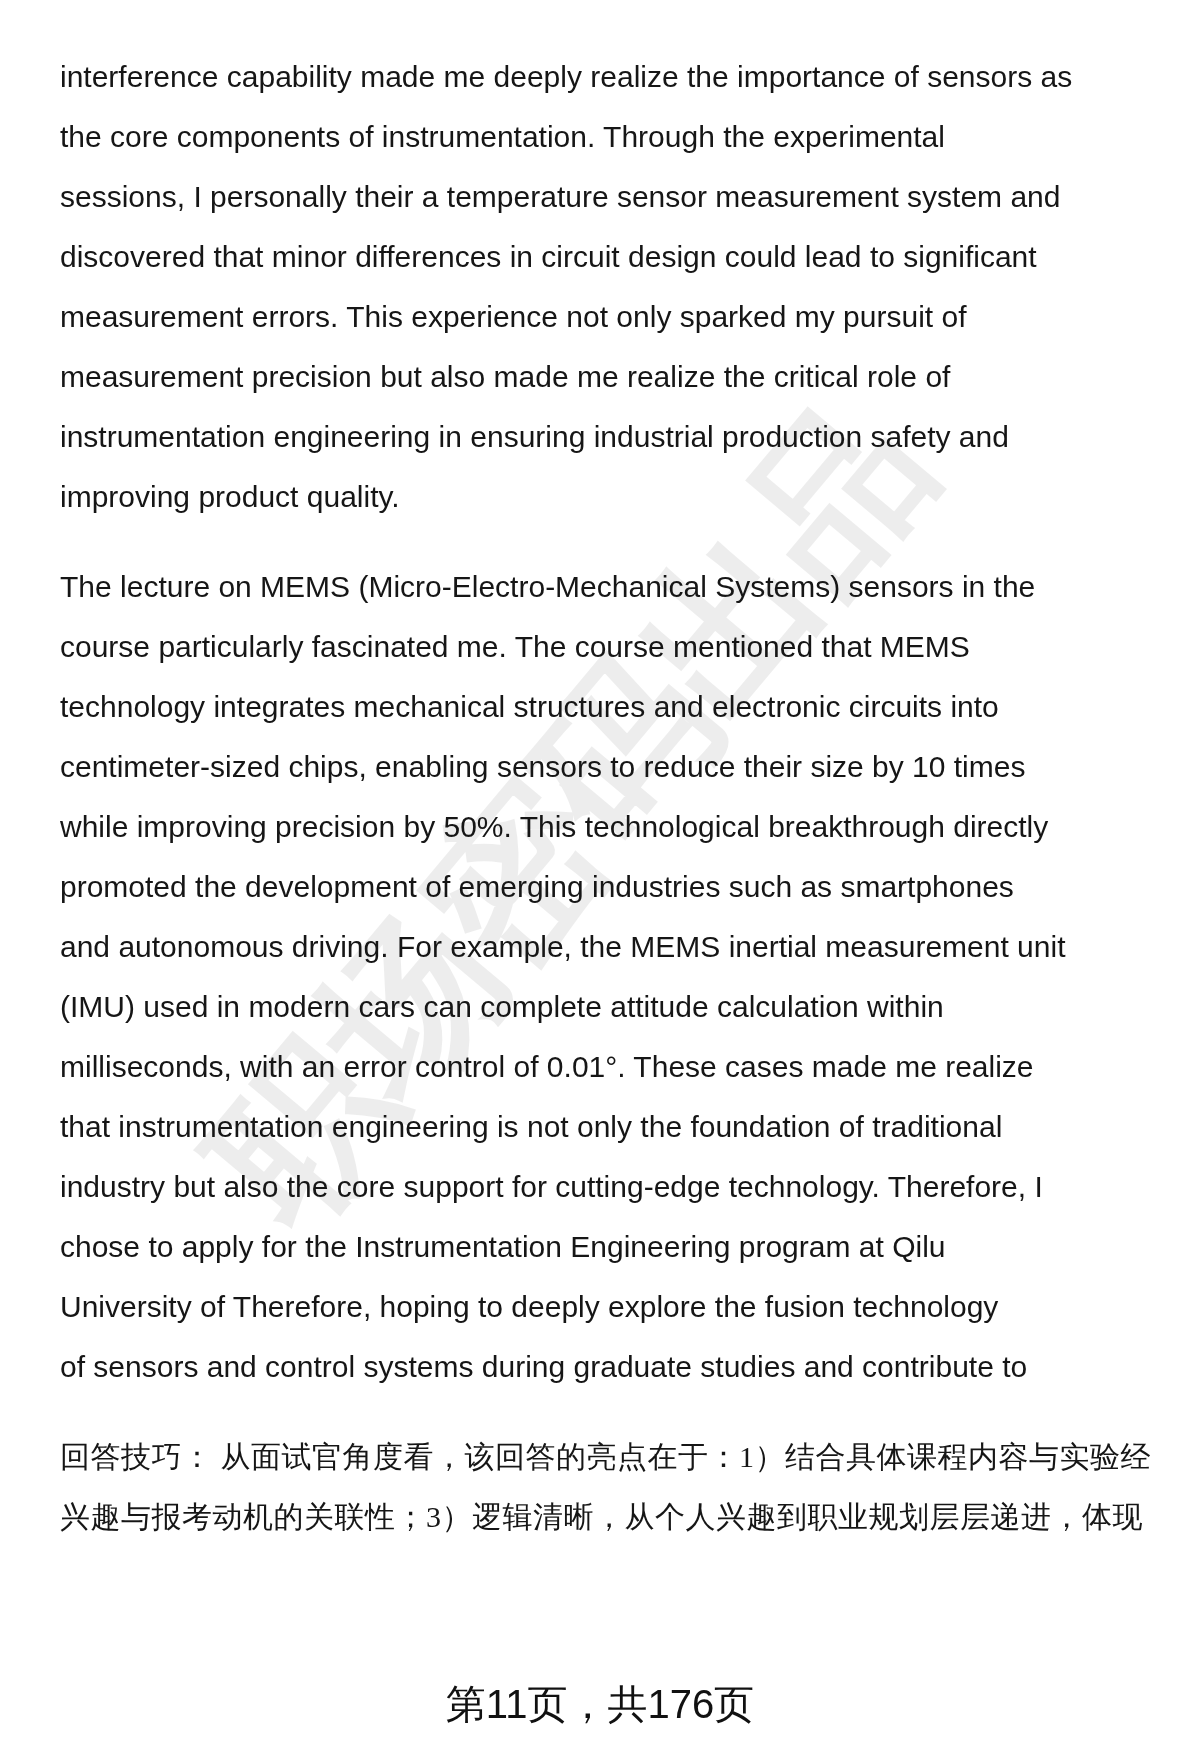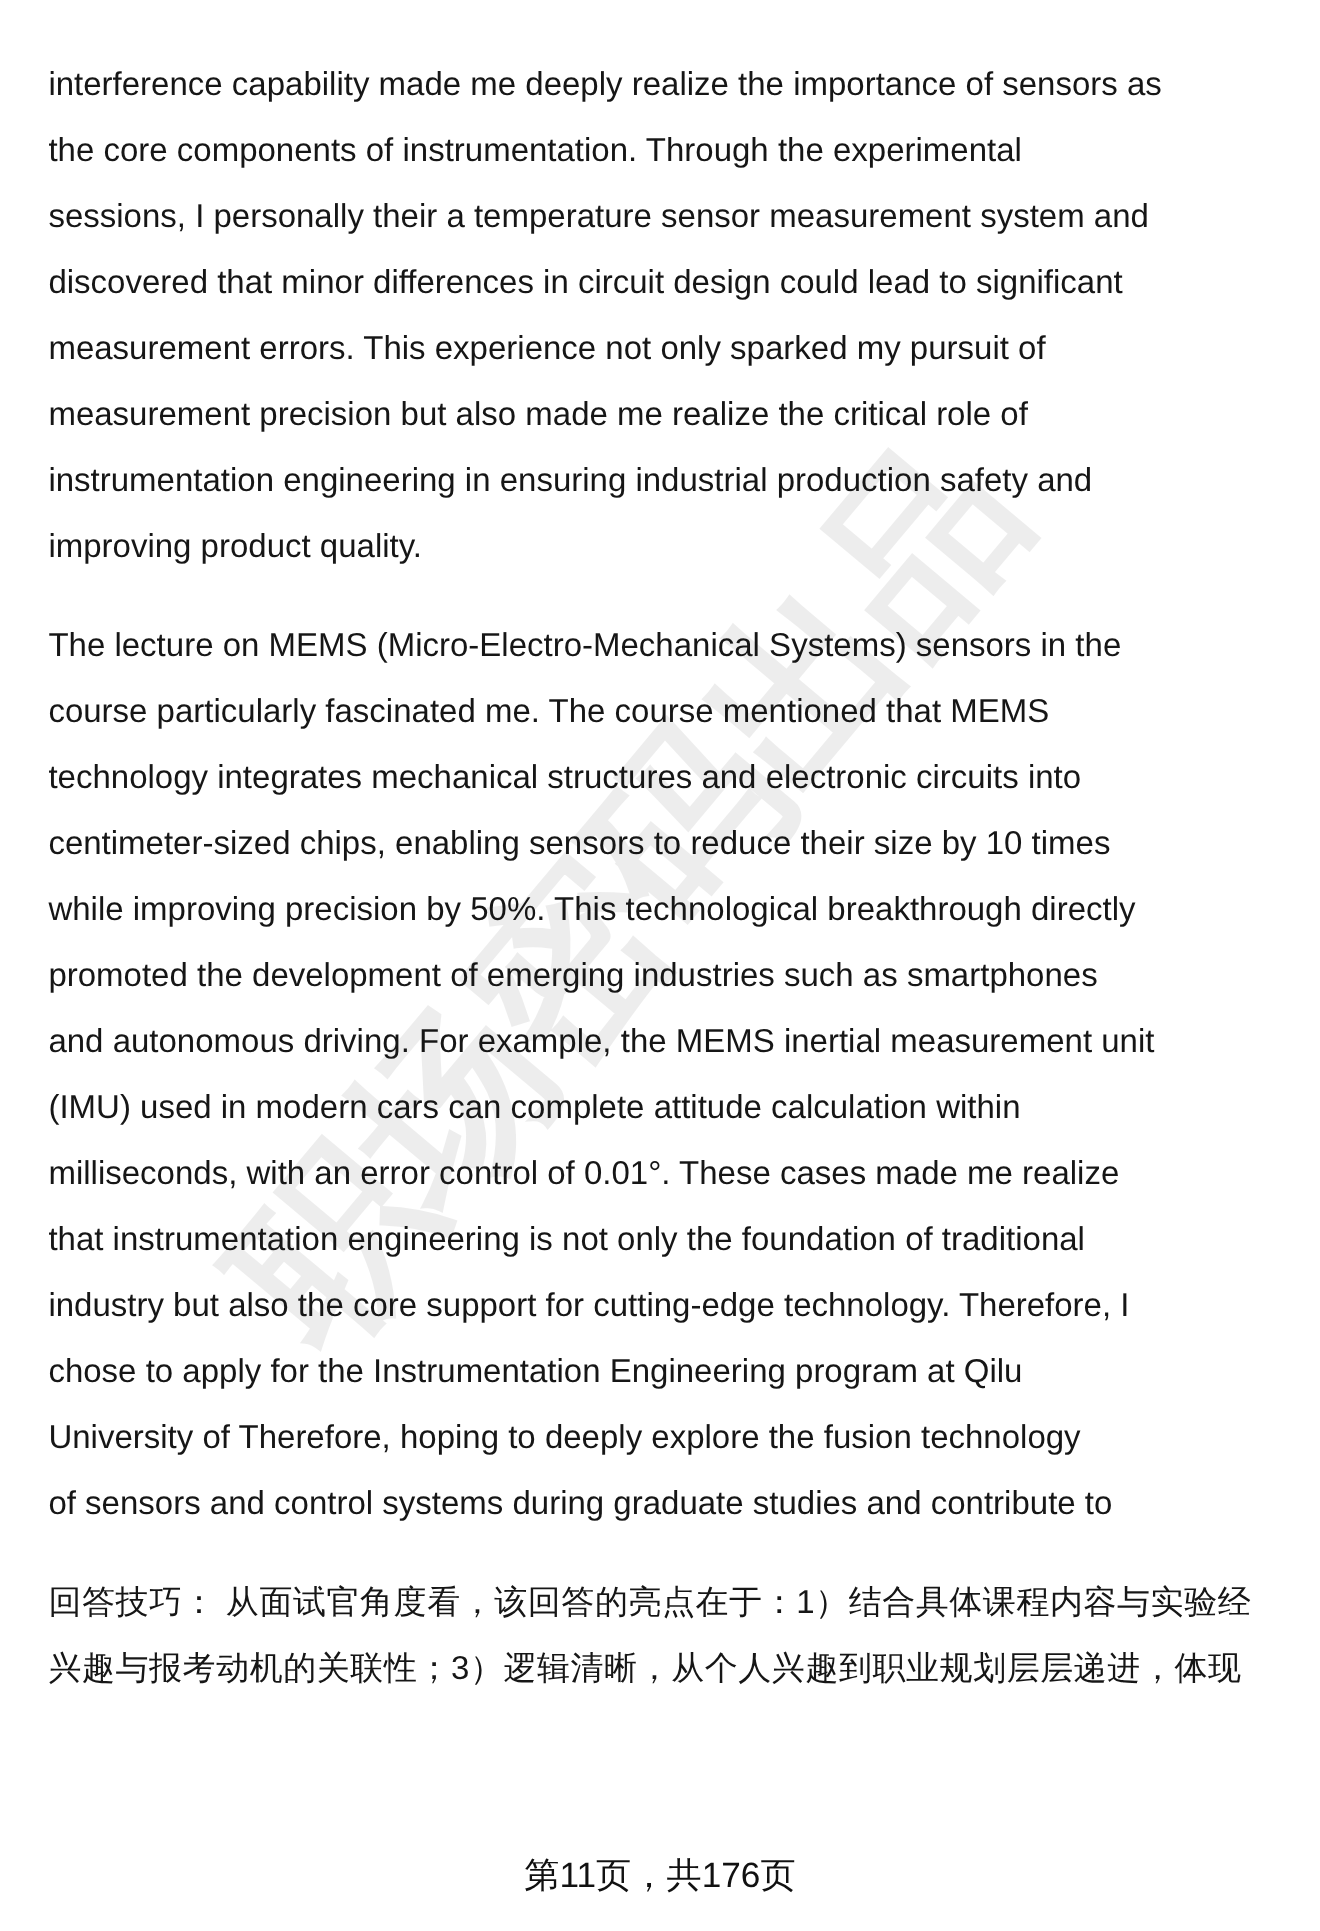--- a/index.html
+++ b/index.html
@@ -27,42 +27,44 @@
     opacity: 0.065;
     white-space: nowrap;
     z-index: 0;
     user-select: none;
     font-family: "DejaVu Sans", sans-serif;
   }
   .content {
     position: relative;
     z-index: 1;
     padding: 47px 66px 0 44px;
+    margin-left: 16px;
   }
   .para {
     margin: 0 0 30px 0;
     font-size: 30px;
     line-height: 60px;
     color: #161616;
     font-weight: 400;
   }
   .para .line {
     display: block;
     white-space: pre;
   }
   .para-cn .line {
     letter-spacing: 0.5px;
+    font-family: Liberation Serif, serif;
   }
   .footer {
     position: absolute;
     left: 0;
     right: 0;
     top: 1684px;
     text-align: center;
-    font-size: 32px;
+    font-size: 40px;
     line-height: 40px;
     color: #111111;
     z-index: 1;
   }
 </style>
 </head>
 <body>
 
 <div class="page">
 

